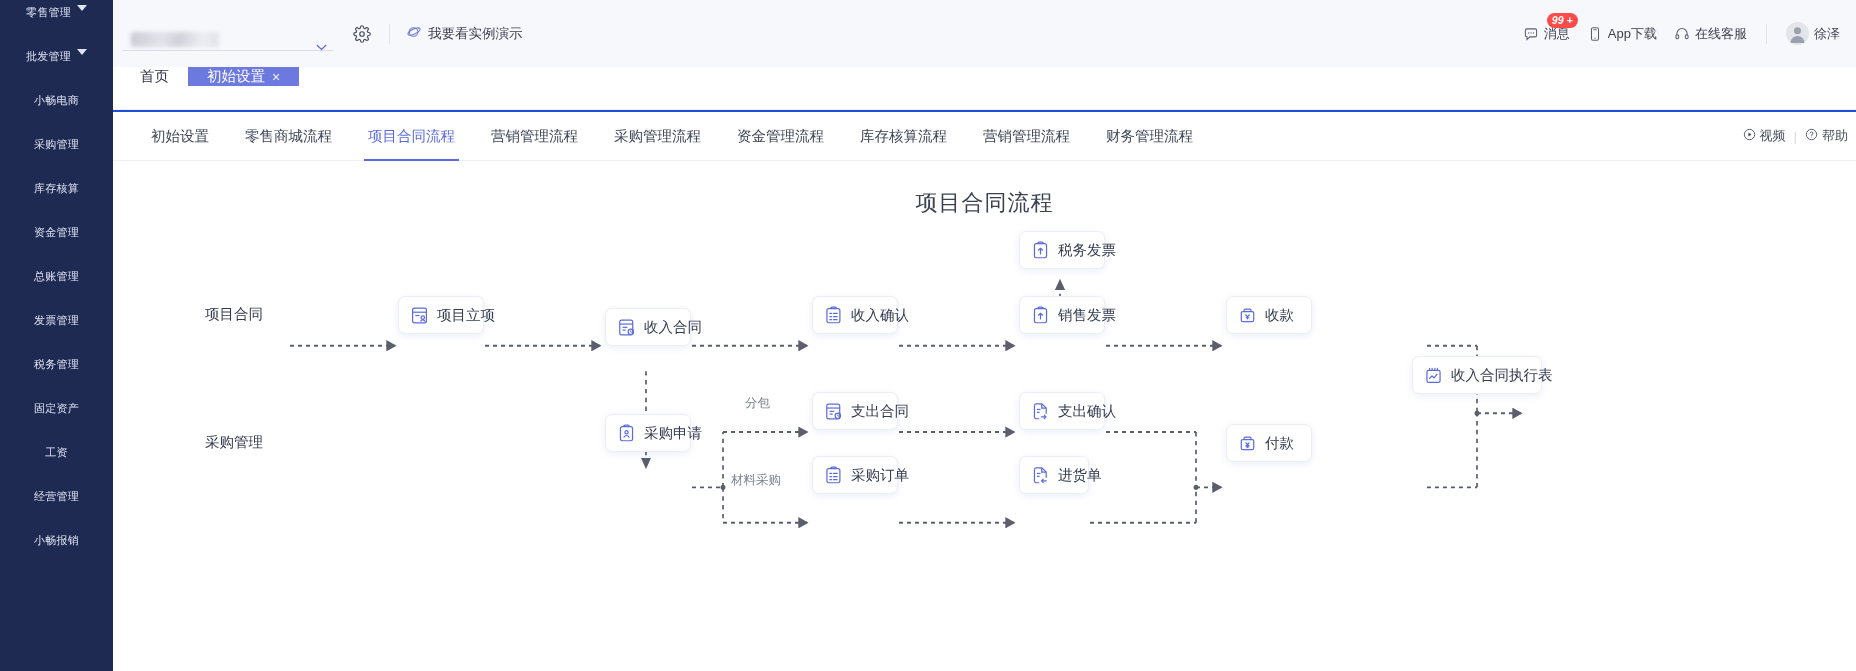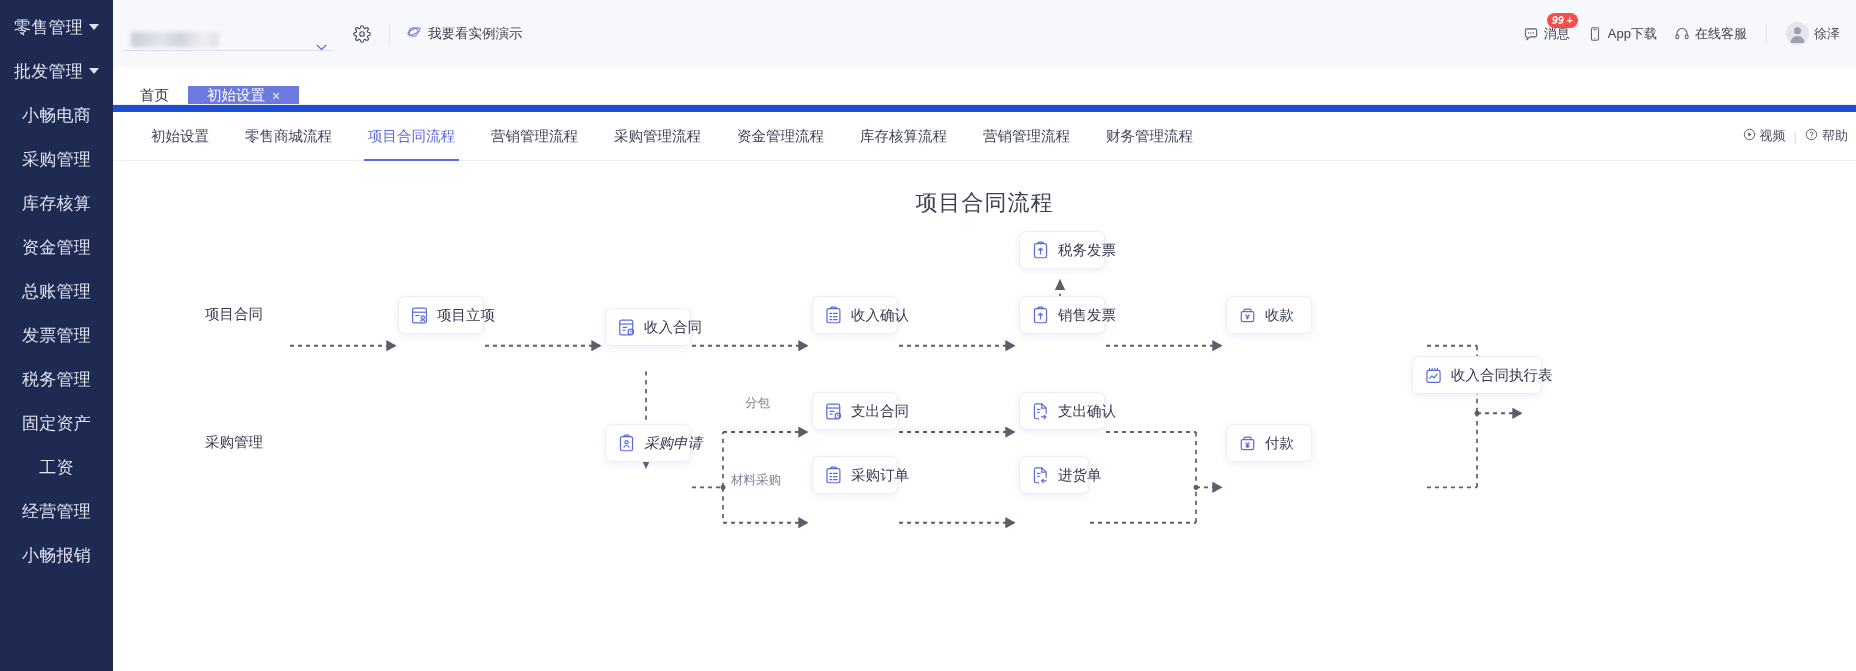--- a/index.html
+++ b/index.html
@@ -29,23 +29,23 @@
   }
   .logo-text {
     color: #e8ebf5; font-size: 12.5px; letter-spacing: .2px;
     white-space: nowrap; overflow: hidden;
   }
   .logo-sub {
     color: #e8ebf5; font-size: 12.5px; margin-top: 2px; margin-left: 1px;
   }
   .menu { padding-top: 5px; }
   .menu-item {
-    height: 44px; display: flex; align-items: center;
+    height: 44px; display: flex; 
     justify-content: center; gap: 6px;
-    color: #dfe4f2; font-size: 17px; letter-spacing: .3px;
+    color: #dfe4f2; font-size: 11px; letter-spacing: .3px;
     cursor: pointer; white-space: nowrap;
   }
   .caret {
     width: 0; height: 0; border-left: 5px solid transparent;
     border-right: 5px solid transparent; border-top: 6px solid #dfe4f2;
   }
 
   
   .main { flex: 1; display: flex; flex-direction: column; min-width: 0; }
 
@@ -95,22 +95,22 @@
   }
   .avatar {
     width: 23px; height: 23px; border-radius: 50%;
     background: #e3e5eb; display: flex; align-items: center;
     justify-content: center; overflow: hidden;
   }
 
   
   .tabstrip {
     height: 45px; background: #fff;
-    display: flex; align-items: flex-end; padding-left: 8px;
-    border-bottom: 7px solid #1d4ed8; position: relative;
+    display: flex; align-items: flex-start; padding-left: 8px;
+    border-bottom: 2px solid #1d4ed8; position: relative;
   }
   .tabstrip::after {
     content: ""; position: absolute; left: 0; right: 0; bottom: 0;
     height: 1px; background: #edeff4;
   }
   .tab {
     display: flex; align-items: center; gap: 7px;
     padding: 0 19px; font-size: 14.5px; color: #2f3murder;
     color: #33374a; cursor: pointer; white-space: nowrap;
   }
@@ -467,21 +467,21 @@
           <div class="node" style="left: 1113px; top: 135px; width: 86px;">
             <span class="ic"><svg viewBox="0 0 22 22" width="19" height="19" fill="none" stroke="#5b6bdd" stroke-width="1.4">
                 <path d="M5.4 6.4 h11.2 a1.6 1.6 0 0 1 1.6 1.6 v8.2 a2 2 0 0 1-2 2 H5.8 a2 2 0 0 1-2-2 V8 a1.6 1.6 0 0 1 1.6-1.6 z"></path>
                 <path d="M7 6.4 V5 a1.5 1.5 0 0 1 1.5-1.5 h5 A1.5 1.5 0 0 1 15 5 v1.4"></path>
                 <path d="M9 10.4 l2 2 l2-2" stroke-linecap="round"></path>
                 <path d="M11 12.4 v2.4" stroke-linecap="round"></path>
                 <path d="M9.4 13.6 h3.2" stroke-linecap="round"></path>
               </svg></span>
             <span>收款</span>
           </div>
-          <div class="node" style="left: 492px; top: 263px; width: 86px; font-style: italic;">
+          <div class="node" style="left: 492px; top: 253px; width: 86px;">
             <span class="ic"><svg viewBox="0 0 22 22" width="19" height="19" fill="none" stroke="#5b6bdd" stroke-width="1.4">
                 <rect x="4" y="3" width="14" height="16.4" rx="2.2"></rect>
                 <path d="M8 3 v-0.3 a1.3 1.3 0 0 1 1.3-1.3 h3.4 a1.3 1.3 0 0 1 1.3 1.3 V3"></path>
                 <circle cx="11" cy="9.6" r="1.9"></circle>
                 <path d="M7.8 15.8 a3.3 3.3 0 0 1 6.4 0"></path>
               </svg></span>
             <span>采购申请</span>
           </div>
           <div class="node" style="left: 699px; top: 231px; width: 86px;">
             <span class="ic"><svg viewBox="0 0 22 22" width="19" height="19" fill="none" stroke="#5b6bdd" stroke-width="1.4">

